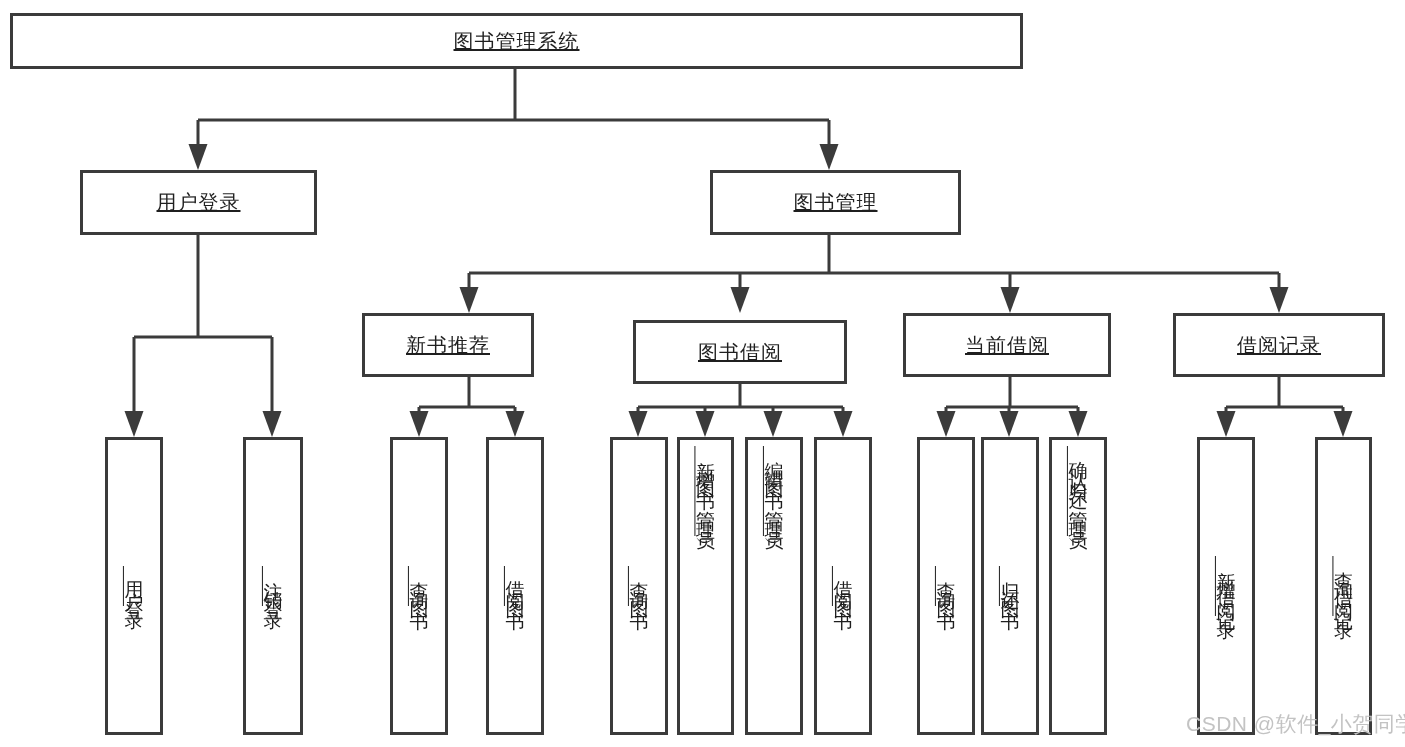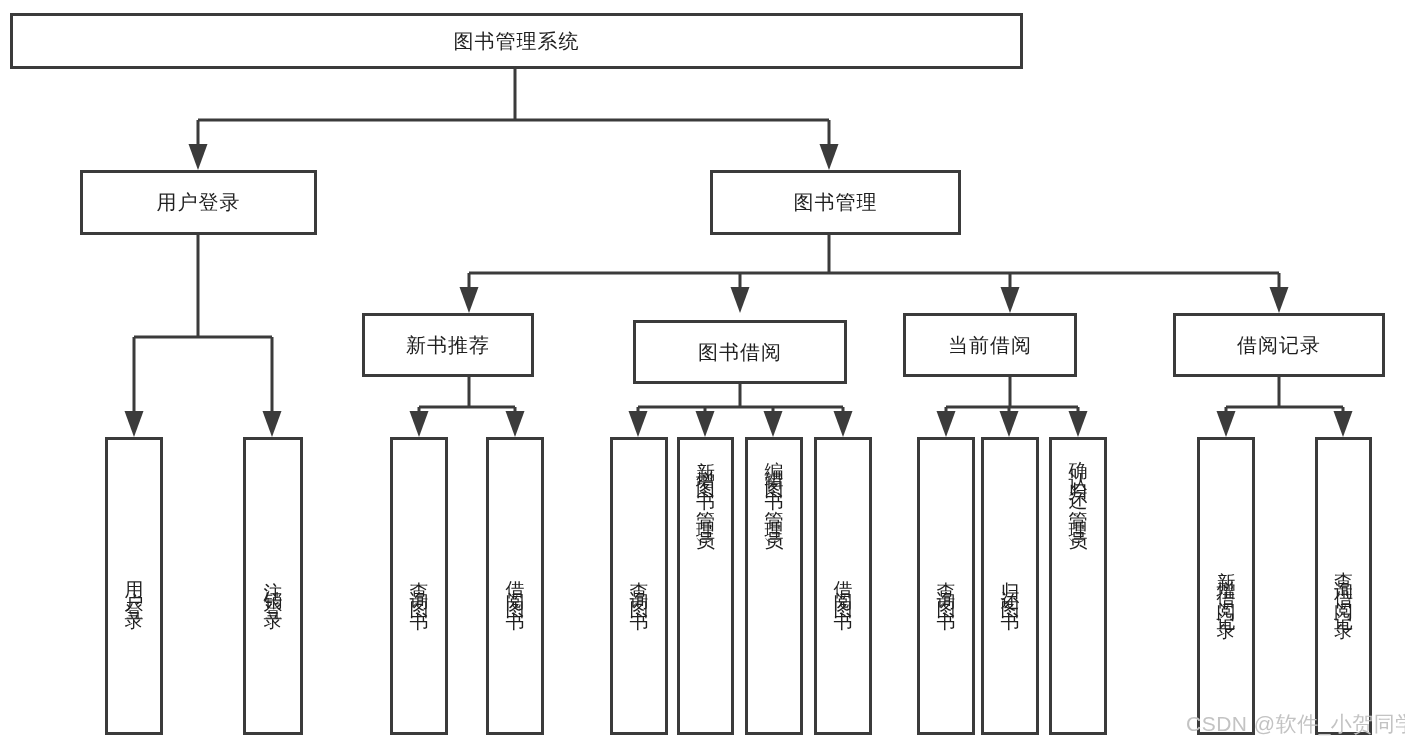--- a/index.html
+++ b/index.html
@@ -27,20 +27,21 @@
   }
   .box {
     position: absolute;
     box-sizing: border-box;
     border: 3px solid var(--line);
     background: var(--background);
     display: flex;
     align-items: center;
     justify-content: center;
     color: var(--text);
+    text-decoration: underline;
   }
   .hbox span {
     font-size: 20px;
     letter-spacing: 1px;
     white-space: nowrap;
   }
   .vbox span {
     writing-mode: vertical-rl;
     text-orientation: mixed;
     font-size: 19px;
@@ -98,21 +99,21 @@
   <div class="box hbox" style="left:710px;top:170px;width:251px;height:65px">
     <span>图书管理</span>
   </div>
 
   <div class="box hbox" style="left:362px;top:313px;width:172px;height:64px">
     <span>新书推荐</span>
   </div>
   <div class="box hbox" style="left:633px;top:320px;width:214px;height:64px">
     <span>图书借阅</span>
   </div>
-  <div class="box hbox" style="left:903px;top:313px;width:174px;height:64px">
+  <div class="box hbox" style="left:903px;top:313px;width:208px;height:64px">
     <span>当前借阅</span>
   </div>
   <div class="box hbox" style="left:1173px;top:313px;width:212px;height:64px">
     <span>借阅记录</span>
   </div>
 
   <div class="box vbox" style="left:105px;top:437px;width:58px;height:298px">
     <span>用户登录</span>
   </div>
   <div class="box vbox" style="left:243px;top:437px;width:60px;height:298px">

